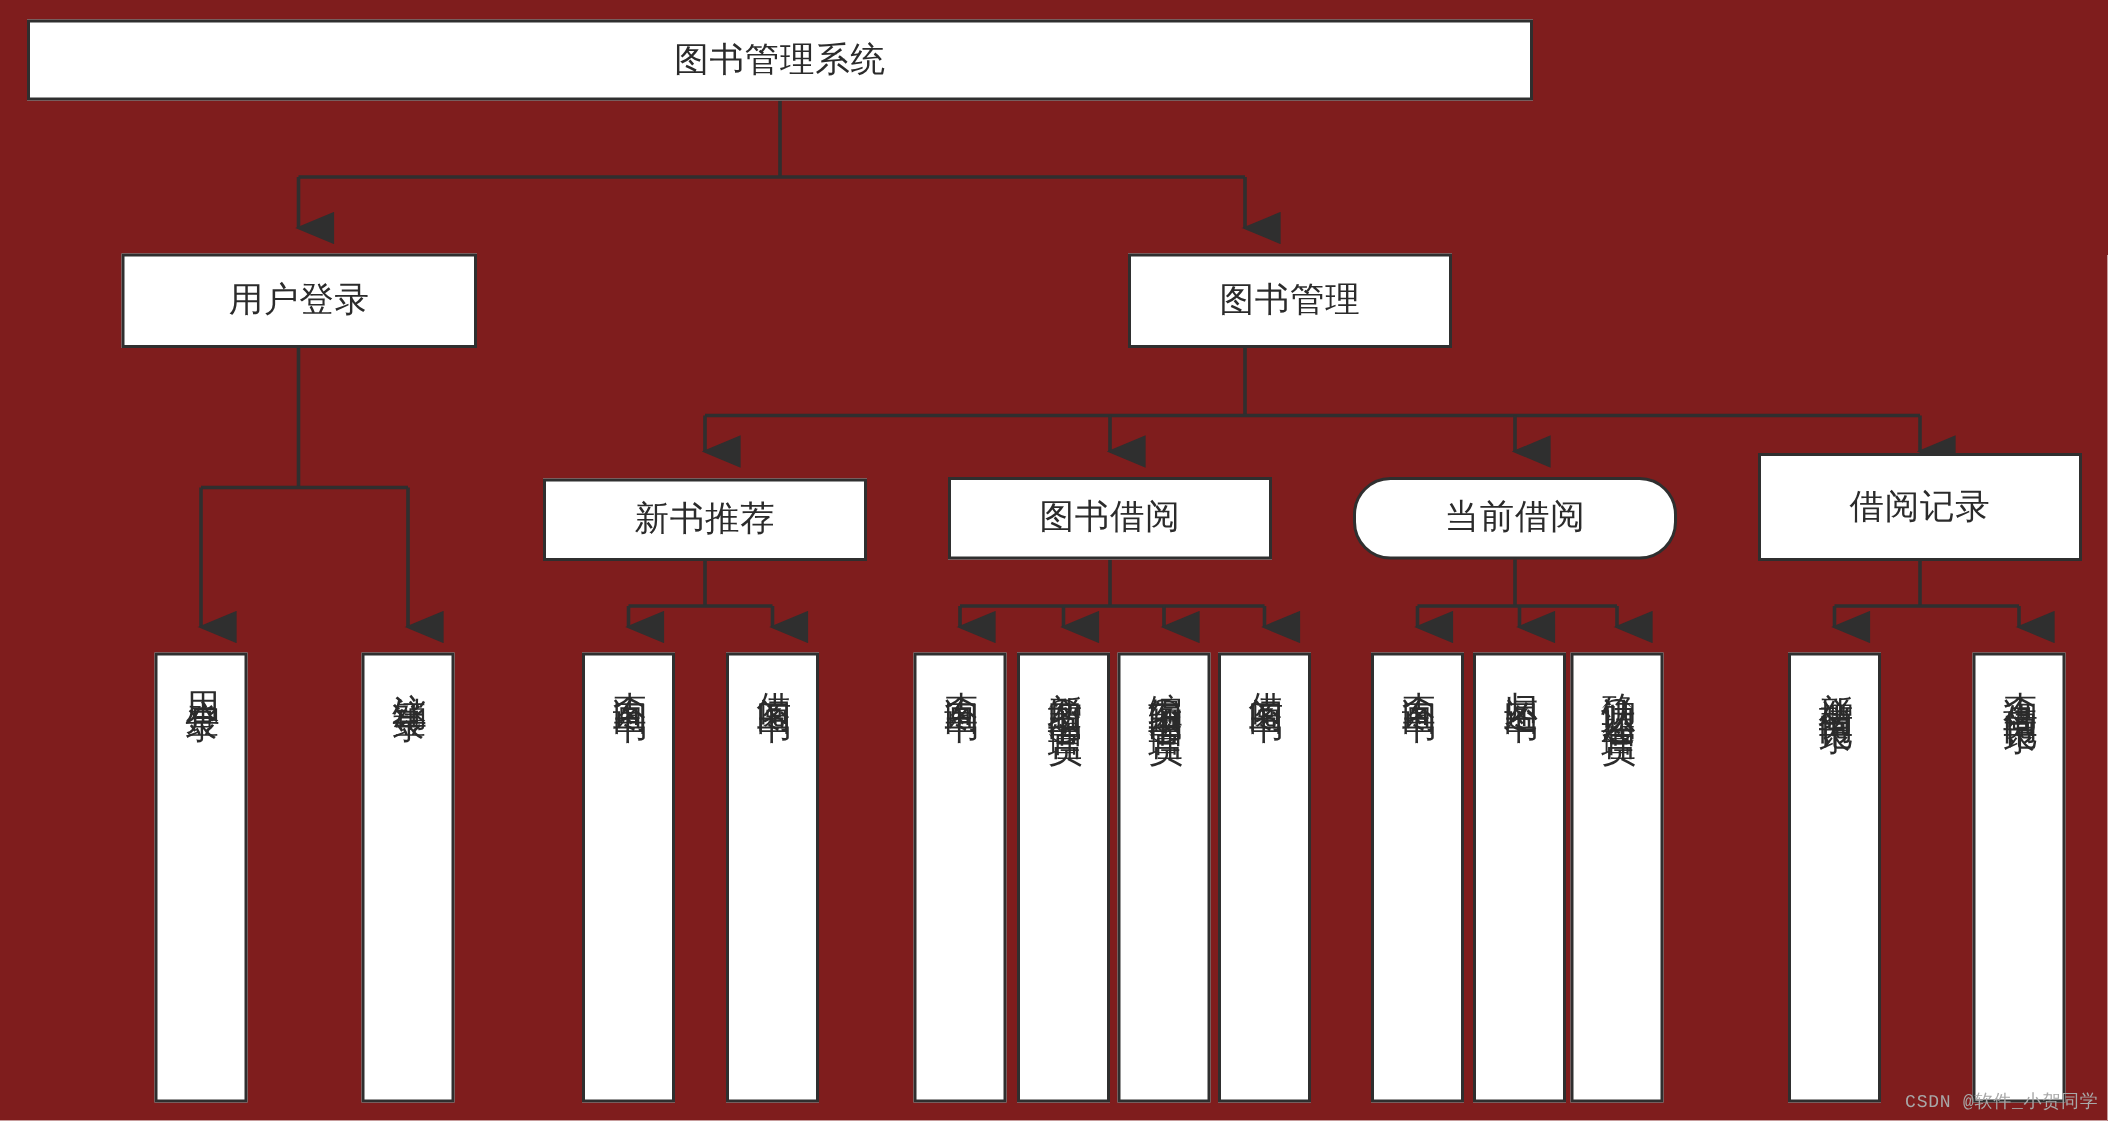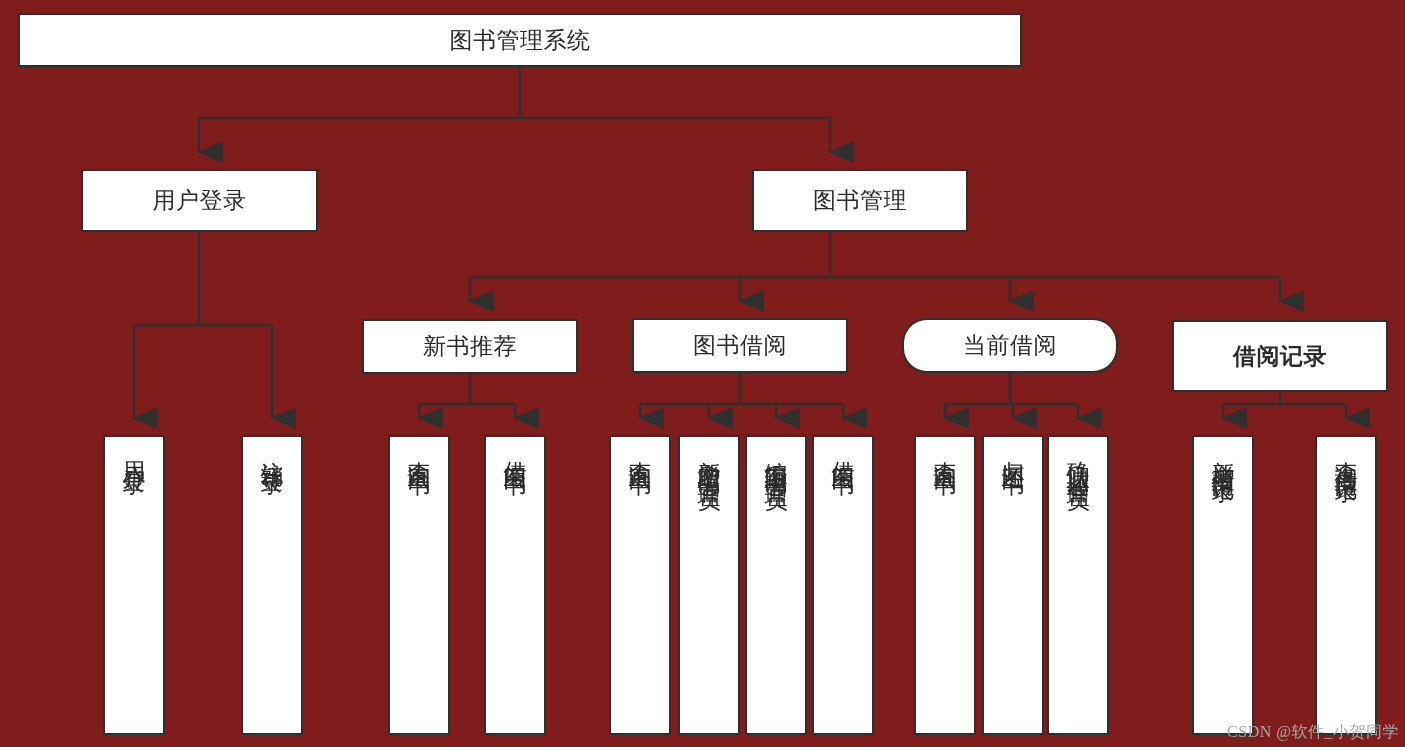--- a/index.html
+++ b/index.html
@@ -58,25 +58,25 @@
     text-orientation:upright;
     font-size:23px;
     letter-spacing:4px;
     line-height:1;
     white-space:nowrap;
   }
   .watermark{
     position:absolute;
     right:6px;
     bottom:4px;
-    font-size:16px;
+    font-size:12px;
     color:#a8a8a8;
     letter-spacing:0.5px;
     white-space:nowrap;
-    font-family:Liberation Serif, serif;
+    font-family:Liberation Mono, monospace;
   }
 </style>
 </head>
 <body>
 
 <div id="canvas">
 
   <svg class="edges" viewBox="0 0 1405 747" xmlns="http://www.w3.org/2000/svg">
     <defs>
       <marker id="arw" viewBox="0 0 10 12" refX="5" refY="11" markerWidth="9" markerHeight="11" orient="auto-start-reverse">
@@ -144,21 +144,21 @@
   </div>
 
   <div class="node horiz" style="left:632px; top:318px; width:216px; height:55px;">
     <span class="lbl">图书借阅</span>
   </div>
 
   <div class="node horiz" style="left:902px; top:318px; width:216px; height:55px;border-radius:25px;">
     <span class="lbl">当前借阅</span>
   </div>
 
-  <div class="node horiz" style="left:1172px; top:320px; width:216px; height:72px;font-weight:bold;">
+  <div class="node horiz" style="left:1172px; top:302px; width:216px; height:72px;">
     <span class="lbl">借阅记录</span>
   </div>
 
   <div class="node vert" style="left:103px; top:435px; width:62px; height:300px;">
     <span class="lbl">用户登录</span>
   </div>
 
   <div class="node vert" style="left:241px; top:435px; width:62px; height:300px;">
     <span class="lbl">注销登录</span>
   </div>

